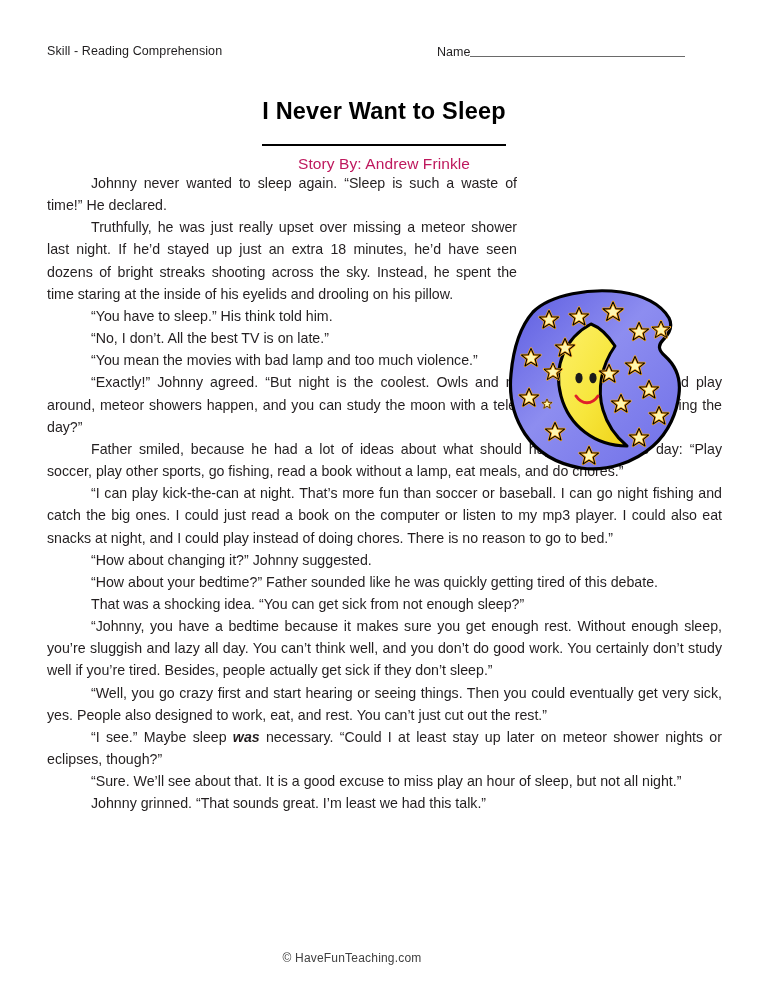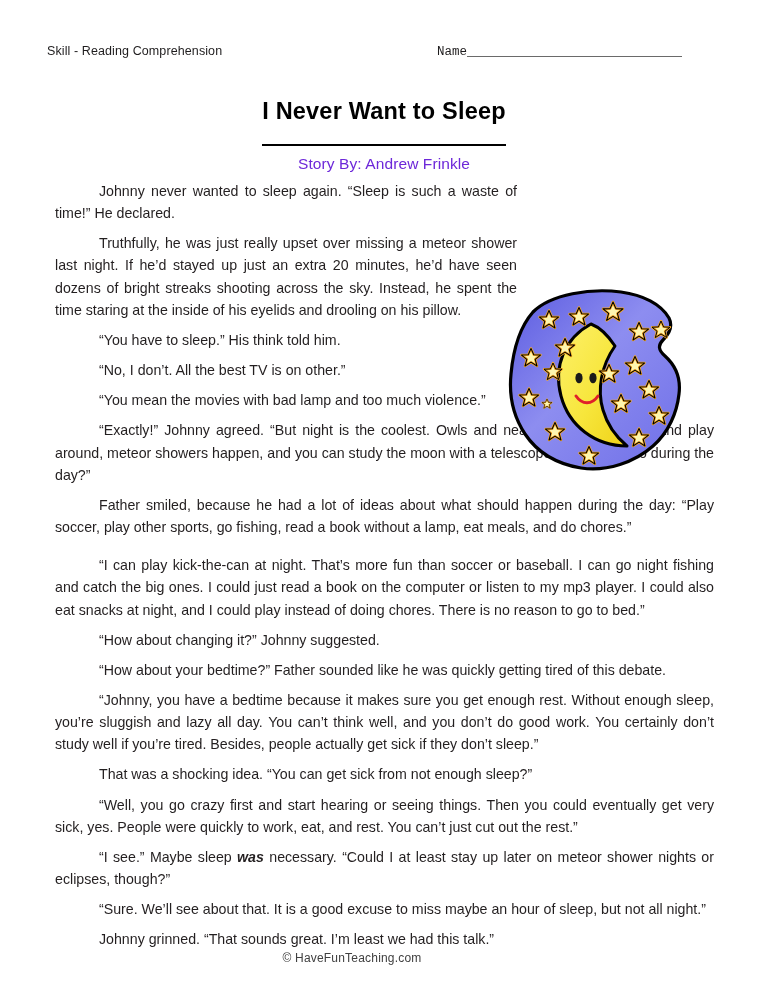--- a/index.html
+++ b/index.html
@@ -42,21 +42,20 @@
     position: absolute;
     left: 390px;
     top: 1px;
     display: flex;
     align-items: flex-end;
   }
   .name-label {
     font-size: 12.5px;
     color: #1f1d1e;
     white-space: nowrap;
-    font-family: Liberation Mono, monospace;
   }
   .name-rule {
     display: inline-block;
     width: 215px;
     border-bottom: 1.4px solid #6a6a6a;
     margin-bottom: 2px;
   }
 
   
   .title-area {
@@ -72,21 +71,21 @@
     color: #000000;
     display: inline-block;
     border-bottom: 2.2px solid #000000;
     padding-bottom: 19px;
     letter-spacing: 0.2px;
     line-height: 1.15;
   }
   .story-byline {
     margin-top: 9px;
     font-size: 15.5px;
-    color: #6d28d9;
+    color: #be185d;
     letter-spacing: 0.1px;
   }
 
   
   .illustration {
     position: absolute;
     left: 503px;
     top: 286px;
     width: 190px;
     height: 196px;
@@ -110,21 +109,21 @@
     text-align: justify;
     text-justify: inter-word;
   }
   .float-spacer {
     float: right;
     width: 205px;
     height: 196px;
     shape-outside: polygon(0 0, 100% 0, 100% 100%, 0 100%);
   }
   .story-body p {
-    margin: 8px;
+    margin: 0;
     text-indent: 44px;
     text-align: justify;
   }
   .story-body em {
     font-style: italic;
     font-weight: bold;
   }
   .clearer { clear: both; }
 
   
@@ -211,41 +210,41 @@
         <use href="#starShape" transform="translate(86,170) scale(0.95)"></use>
         <use href="#starShape" transform="translate(44,118) scale(0.5)"></use>
       </g>
     </svg>
   </div>
 
   <div class="story-body">
     <div class="float-spacer"></div>
 
     <p>Johnny never wanted to sleep again. “Sleep is such a waste of time!” He declared.</p>
-    <p>Truthfully, he was just really upset over missing a meteor shower last night. If he’d stayed up just an extra 20 minutes, he’d have seen dozens of bright streaks shooting across the sky. Instead, he spent the time staring at the inside of his eyelids and drooling on his pillow.</p>
+    <p>Truthfully, he was just really upset over missing a meteor shower last night. If he’d stayed up just an extra 18 minutes, he’d have seen dozens of bright streaks shooting across the sky. Instead, he spent the time staring at the inside of his eyelids and drooling on his pillow.</p>
     <p>“You have to sleep.” His think told him.</p>
-    <p>“No, I don’t. All the best TV is on other.”</p>
+    <p>“No, I don’t. All the best TV is on late.”</p>
     <p>“You mean the movies with bad lamp and too much violence.”</p>
     <p>“Exactly!” Johnny agreed. “But night is the coolest. Owls and neat animals come out and play around, meteor showers happen, and you can study the moon with a telescope. What can I do during the day?”</p>
     <p>Father smiled, because he had a lot of ideas about what should happen during the day: “Play soccer, play other sports, go fishing, read a book without a lamp, eat meals, and do chores.”</p>
 
     <div class="clearer"></div>
 
     <p>“I can play kick-the-can at night. That’s more fun than soccer or baseball. I can go night fishing and catch the big ones. I could just read a book on the computer or listen to my mp3 player. I could also eat snacks at night, and I could play instead of doing chores. There is no reason to go to bed.”</p>
     <p>“How about changing it?” Johnny suggested.</p>
     <p>“How about your bedtime?” Father sounded like he was quickly getting tired of this debate.</p>
+    <p>That was a shocking idea. “You can get sick from not enough sleep?”</p>
     <p>“Johnny, you have a bedtime because it makes sure you get enough rest. Without enough sleep, you’re sluggish and lazy all day. You can’t think well, and you don’t do good work. You certainly don’t study well if you’re tired. Besides, people actually get sick if they don’t sleep.”</p>
-    <p>That was a shocking idea. “You can get sick from not enough sleep?”</p>
-    <p>“Well, you go crazy first and start hearing or seeing things. Then you could eventually get very sick, yes. People were quickly to work, eat, and rest. You can’t just cut out the rest.”</p>
+    <p>“Well, you go crazy first and start hearing or seeing things. Then you could eventually get very sick, yes. People also designed to work, eat, and rest. You can’t just cut out the rest.”</p>
 
     <p>
       <span>“I see.” Maybe sleep </span><em>was</em><span> necessary. “Could I at least stay up later on meteor shower nights or eclipses, though?”</span>
     </p>
 
-    <p>“Sure. We’ll see about that. It is a good excuse to miss maybe an hour of sleep, but not all night.”</p>
+    <p>“Sure. We’ll see about that. It is a good excuse to miss play an hour of sleep, but not all night.”</p>
     <p>Johnny grinned. “That sounds great. I’m least we had this talk.”</p>
   </div>
 
   <div class="footer">
     <span class="copy-text">© HaveFunTeaching.com</span>
   </div>
 
 </div>
 
 </body></html>

